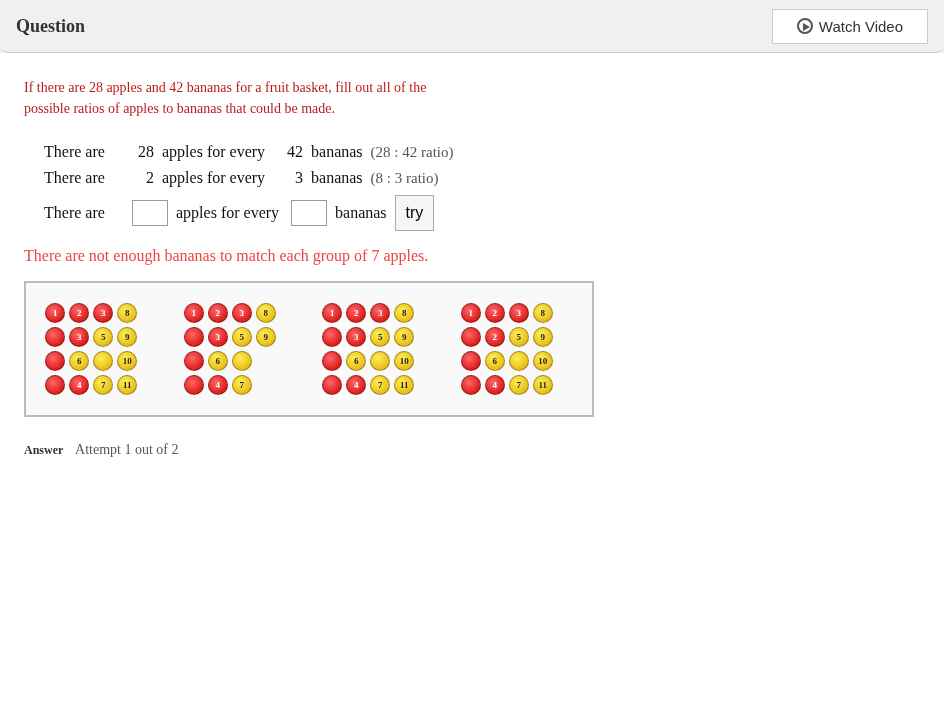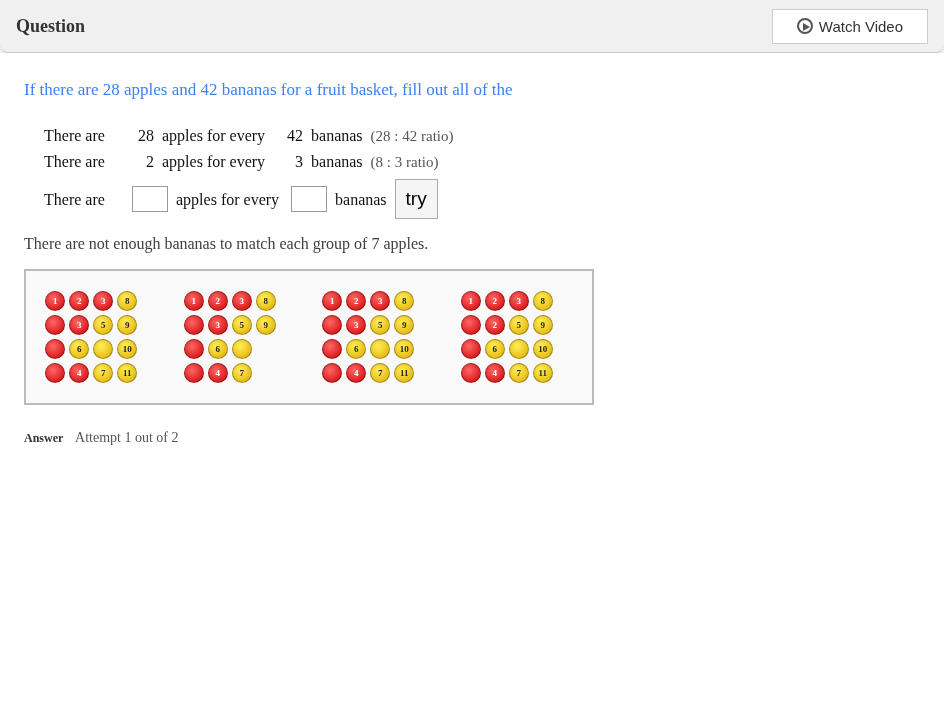--- a/index.html
+++ b/index.html
@@ -71,23 +71,23 @@
     }
 
     
     .main-content {
       background: white;
       padding: 24px 24px 20px 24px;
       min-height: 669px;
     }
 
     .question-text {
-      font-size: 17px;
+      font-size: 14px;
       line-height: 1.5;
-      color: #3b82f6;
+      color: #b91c1c;
       margin-bottom: 24px;
     }
 
     
     .ratio-section {
       margin-left: 20px;
       margin-bottom: 16px;
     }
     .ratio-row {
       display: flex;
@@ -122,30 +122,30 @@
       margin: 0 4px;
       vertical-align: middle;
       text-align: center;
       font-size: 15px;
     }
     .try-btn {
       display: inline-block;
       border: 1px solid #aaa;
       background: #f5f5f5;
       padding: 8px 10px;
-      font-size: 19px;
+      font-size: 16px;
       cursor: pointer;
       margin-left: 4px;
       vertical-align: middle;
     }
 
     
     .not-enough {
       font-size: 16px;
-      color: #404040;
+      color: #ef4444;
       margin-bottom: 16px;
     }
 
     
     .visual-box {
       border: 2px solid #bbb;
       background: #f9f9f9;
       width: 570px;
       padding: 16px 12px;
       margin-bottom: 24px;
@@ -212,20 +212,21 @@
       <span class="play-icon"></span>
       <span>Watch Video</span>
     </button>
   </div>
 </div>
 
 <div class="main-content">
 
   <p class="question-text">
     <span>If there are 28 apples and 42 bananas for a fruit basket, fill out all of the</span><br>
+    <span>possible ratios of apples to bananas that could be made.</span>
   </p>
 
   <div class="ratio-section">
 
     <div class="ratio-row">
       <span class="label">There are&nbsp;</span>
       <span class="number">28</span>
       <span class="text-part">&nbsp;apples for every&nbsp;</span>
       <span class="number">42</span>
       <span class="text-part">&nbsp;bananas</span>

